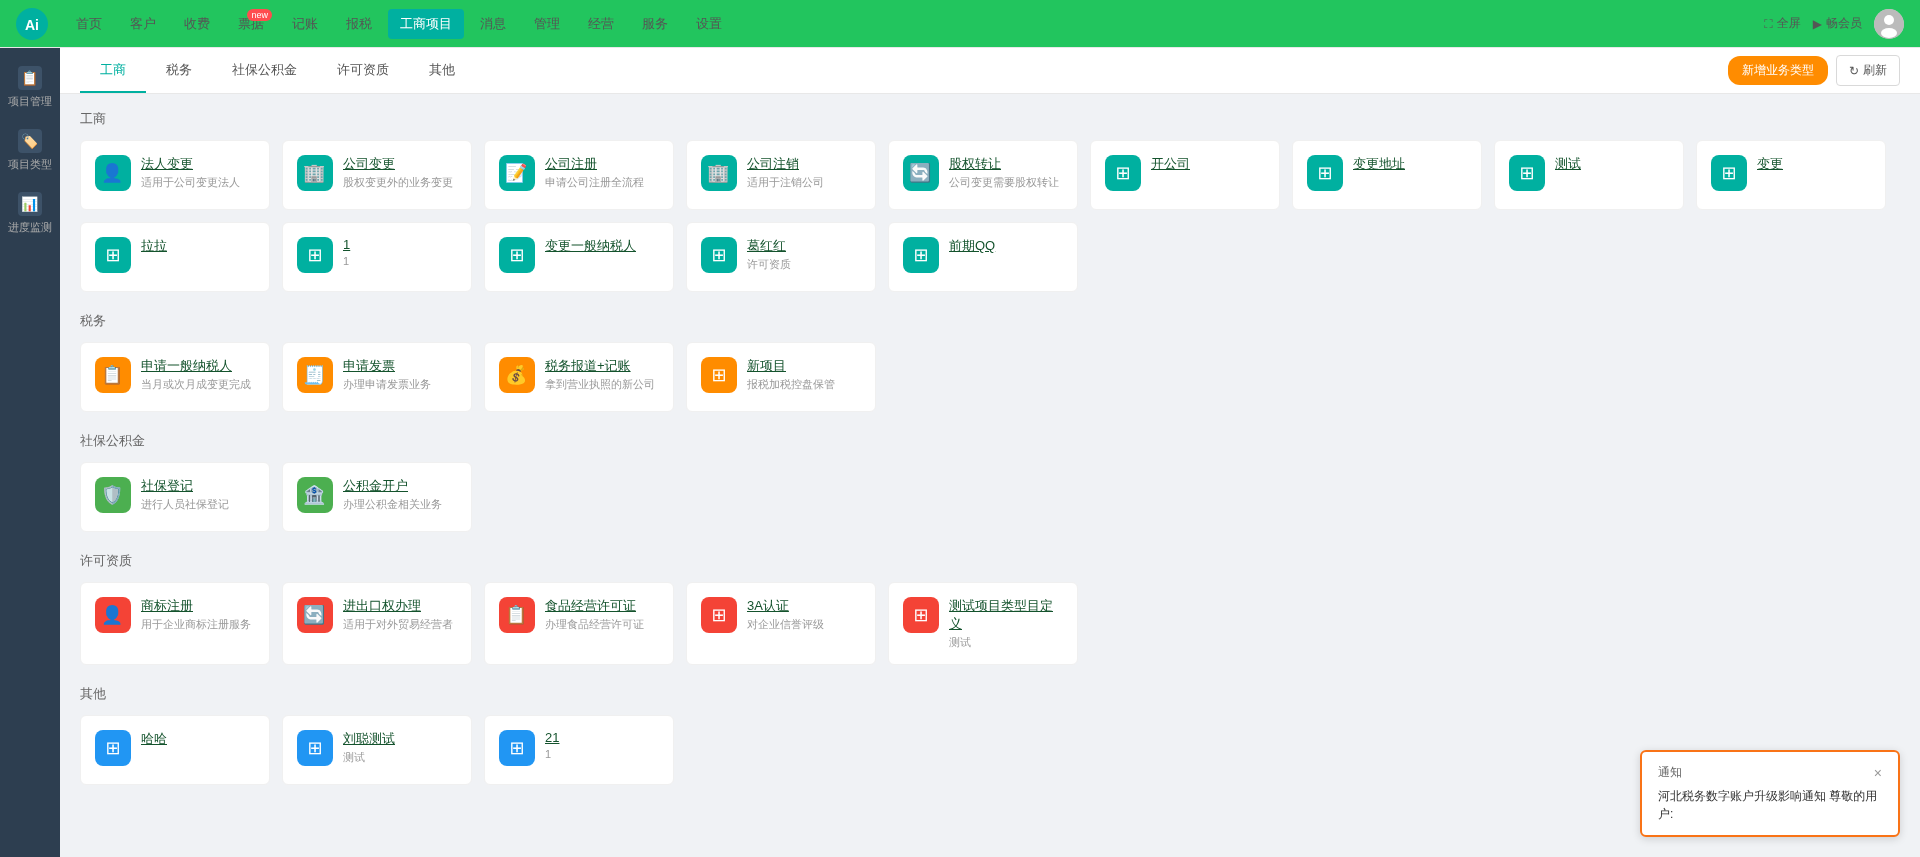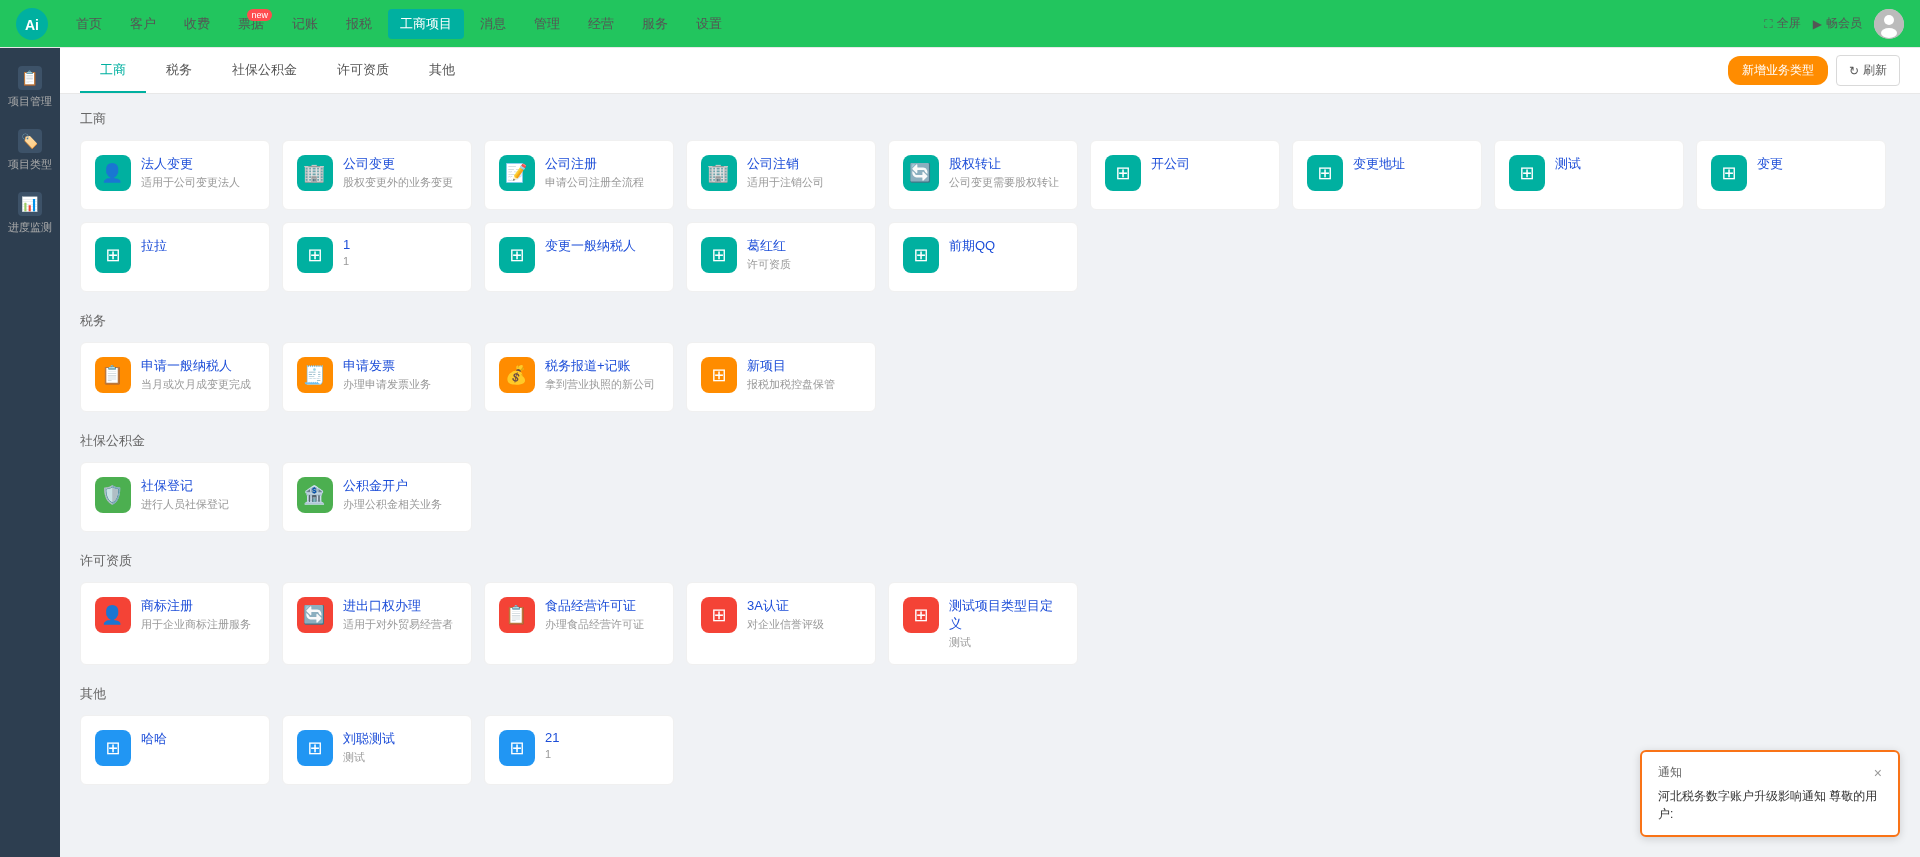--- a/index.html
+++ b/index.html
@@ -44,21 +44,21 @@
     .section { margin-bottom: 20px; }
     .section-title { font-size: 13px; color: #666; margin-bottom: 12px; font-weight: 500; }
 
     
     .cards-grid { display: grid; grid-template-columns: repeat(auto-fill, 190px); gap: 12px; }
 
     
     .card { background: #fff; border-radius: 6px; padding: 14px; cursor: pointer; display: flex; align-items: flex-start; gap: 10px; border: 1px solid #f0f0f0; transition: box-shadow 0.2s; min-height: 70px; }
     .card-icon { width: 36px; height: 36px; border-radius: 8px; display: flex; align-items: center; justify-content: center; flex-shrink: 0; font-size: 18px; }
     .card-text { flex: 1; min-width: 0; }
-    .card-name { font-size: 13px; color: #1d4ed8; font-weight: 500; margin-bottom: 2px; }
+    .card-name { font-size: 13px; color: #14532d; font-weight: 500; margin-bottom: 2px; text-decoration: underline; }
     .card-desc { font-size: 11px; color: #999; line-height: 1.4; }
 
     
     .ic-teal { background: #00b0a0; color: #fff; }
     .ic-orange { background: #ff8c00; color: #fff; }
     .ic-red { background: #f44336; color: #fff; }
     .ic-blue { background: #2196f3; color: #fff; }
     .ic-green { background: #4caf50; color: #fff; }
 
     

